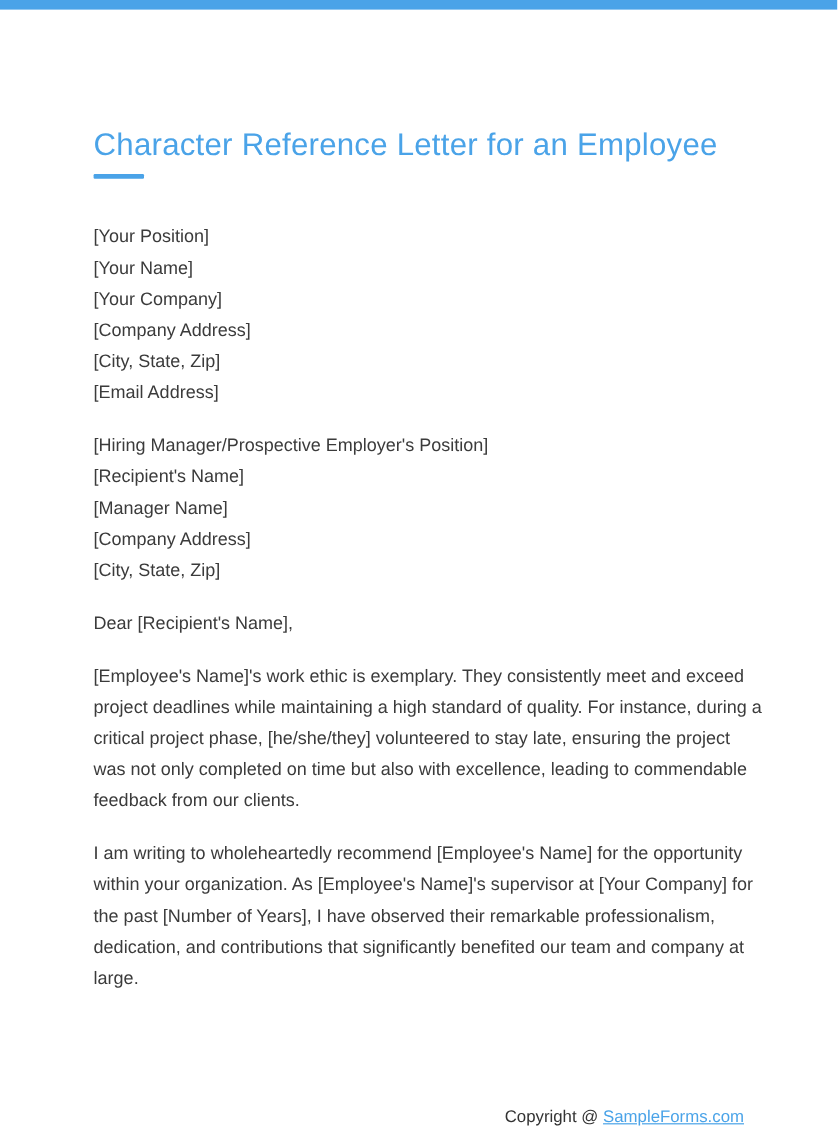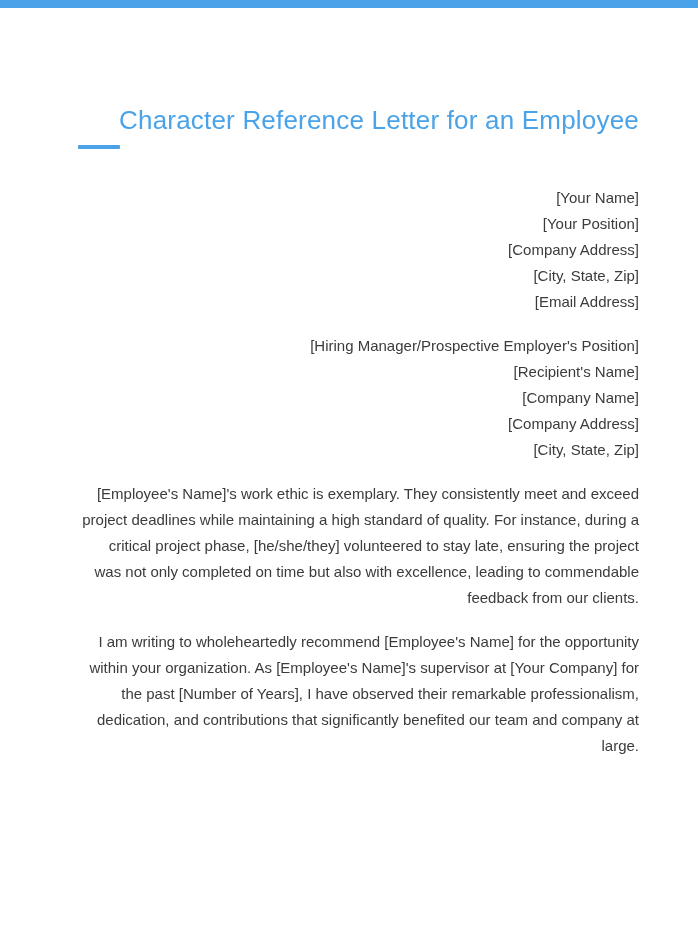--- a/index.html
+++ b/index.html
@@ -1,15 +1,15 @@
 <!DOCTYPE html>
 <html><head>
 <meta charset="utf-8">
 <style>
-  * { margin: 0; padding: 0; box-sizing: border-box; text-align: right; }
+  * { margin: 0; padding: 0; box-sizing: border-box; }
   html, body { background: #ffffff; }
   body {
     font-family: "Liberation Sans", "DejaVu Sans", sans-serif;
     width: 698px;
   }
   .page {
     position: relative;
     width: 698px;
     height: 947px;
     background: #ffffff;
@@ -76,33 +76,39 @@
 <body>
 
 <div class="page">
   <div class="topbar"></div>
 
   <div class="content">
     <h1 class="doc-title">Character Reference Letter for an Employee</h1>
     <div class="title-accent"></div>
 
     <div class="block">
+      <div class="line">[Your Position]</div>
       <div class="line">[Your Name]</div>
-      <div class="line">[Your Position]</div>
+      <div class="line">[Your Company]</div>
       <div class="line">[Company Address]</div>
       <div class="line">[City, State, Zip]</div>
       <div class="line">[Email Address]</div>
     </div>
 
     <div class="block second">
       <div class="line">[Hiring Manager/Prospective Employer's Position]</div>
       <div class="line">[Recipient's Name]</div>
-      <div class="line">[Company Name]</div>
+      <div class="line">[Manager Name]</div>
       <div class="line">[Company Address]</div>
       <div class="line">[City, State, Zip]</div>
     </div>
 
+    <div class="salutation">Dear [Recipient's Name],</div>
 
     <p class="para">[Employee's Name]'s work ethic is exemplary. They consistently meet and exceed project deadlines while maintaining a high standard of quality. For instance, during a critical project phase, [he/she/they] volunteered to stay late, ensuring the project was not only completed on time but also with excellence, leading to commendable feedback from our clients.</p>
     <p class="para">I am writing to wholeheartedly recommend [Employee's Name] for the opportunity within your organization. As [Employee's Name]'s supervisor at [Your Company] for the past [Number of Years], I have observed their remarkable professionalism, dedication, and contributions that significantly benefited our team and company at large.</p>
   </div>
 
+  <div class="footer">
+    <span>Copyright @</span>
+    <a>SampleForms.com</a>
+  </div>
 </div>
 
 </body></html>

